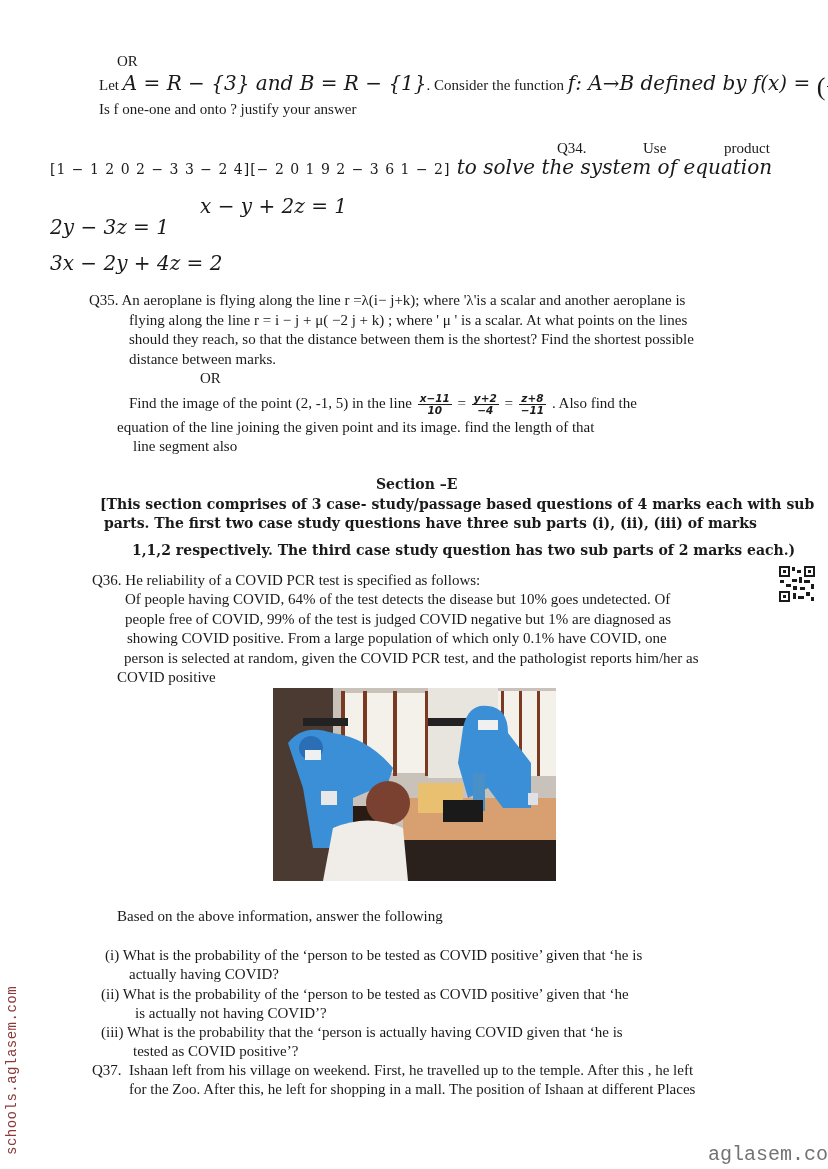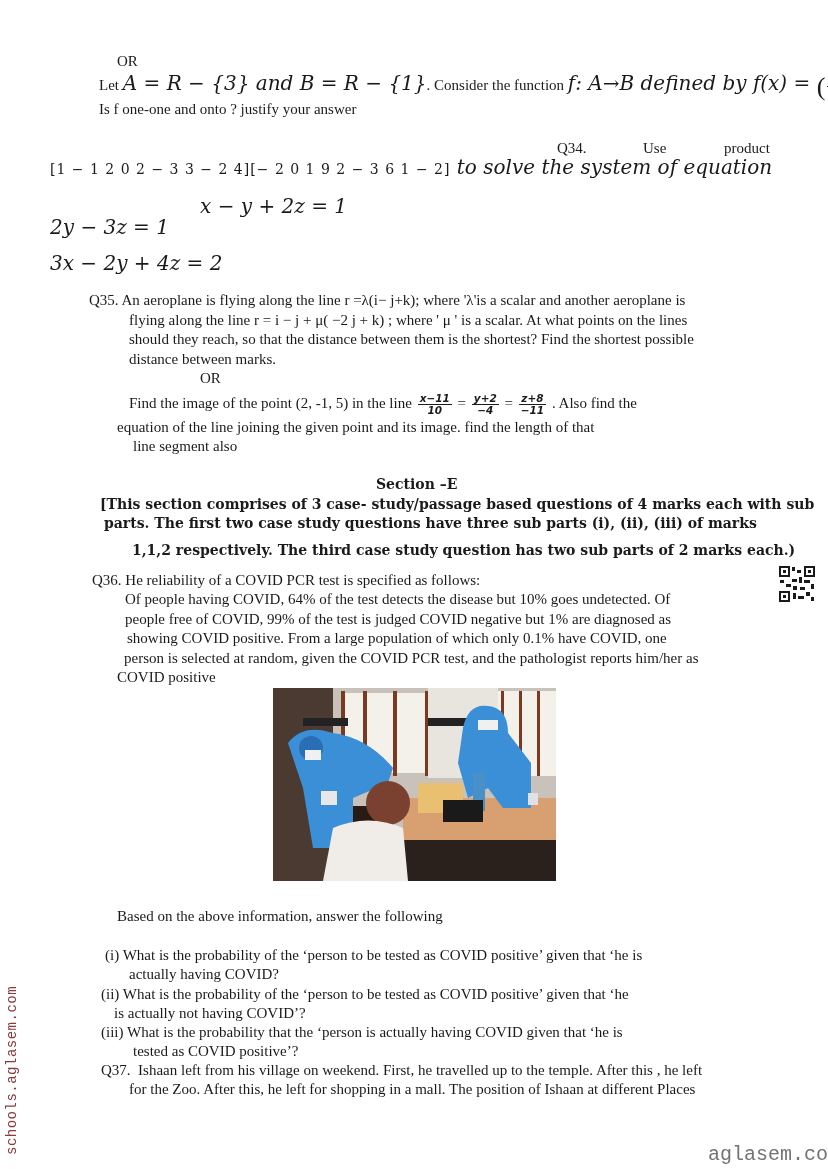--- a/index.html
+++ b/index.html
@@ -160,26 +160,26 @@
 <div class="abs" style="left:117px;top:907px;">Based on the above information, answer the following</div>
 
 <div class="abs" style="left:105px;top:946px;">
   <span>(i)</span> <span>What is the probability of the ‘person to be tested as COVID positive’ given that ‘he is</span>
 </div>
 <div class="abs" style="left:129px;top:965px;">actually having COVID?</div>
 
 <div class="abs" style="left:101px;top:985px;font-family:Liberation Serif, serif;">
   <span>(ii)</span> <span>What is the probability of the ‘person to be tested as COVID positive’ given that ‘he</span>
 </div>
-<div class="abs" style="left:114px;top:1004px;">is actually not having COVID’?</div>
+<div class="abs" style="left:135px;top:1004px;">is actually not having COVID’?</div>
 
 <div class="abs" style="left:101px;top:1023px;">
   <span>(iii)</span> <span>What is the probability that the ‘person is actually having COVID given that ‘he is</span>
 </div>
 <div class="abs" style="left:133px;top:1042px;text-align:right;">tested as COVID positive’?</div>
 
-<div class="abs" style="left:92px;top:1061px;margin-left:9px;">
+<div class="abs" style="left:92px;top:1061px;">
   <span>Q37.</span>&nbsp; <span>Ishaan left from his village on weekend. First, he travelled up to the temple. After this , he left</span>
 </div>
 <div class="abs" style="left:129px;top:1080px;">for the Zoo. After this, he left for shopping in a mall. The position of Ishaan at different Places</div>
 
 <div class="wm-side">schools.aglasem.com</div>
 <div class="wm-foot">aglasem.com</div>
 
 </body></html>

